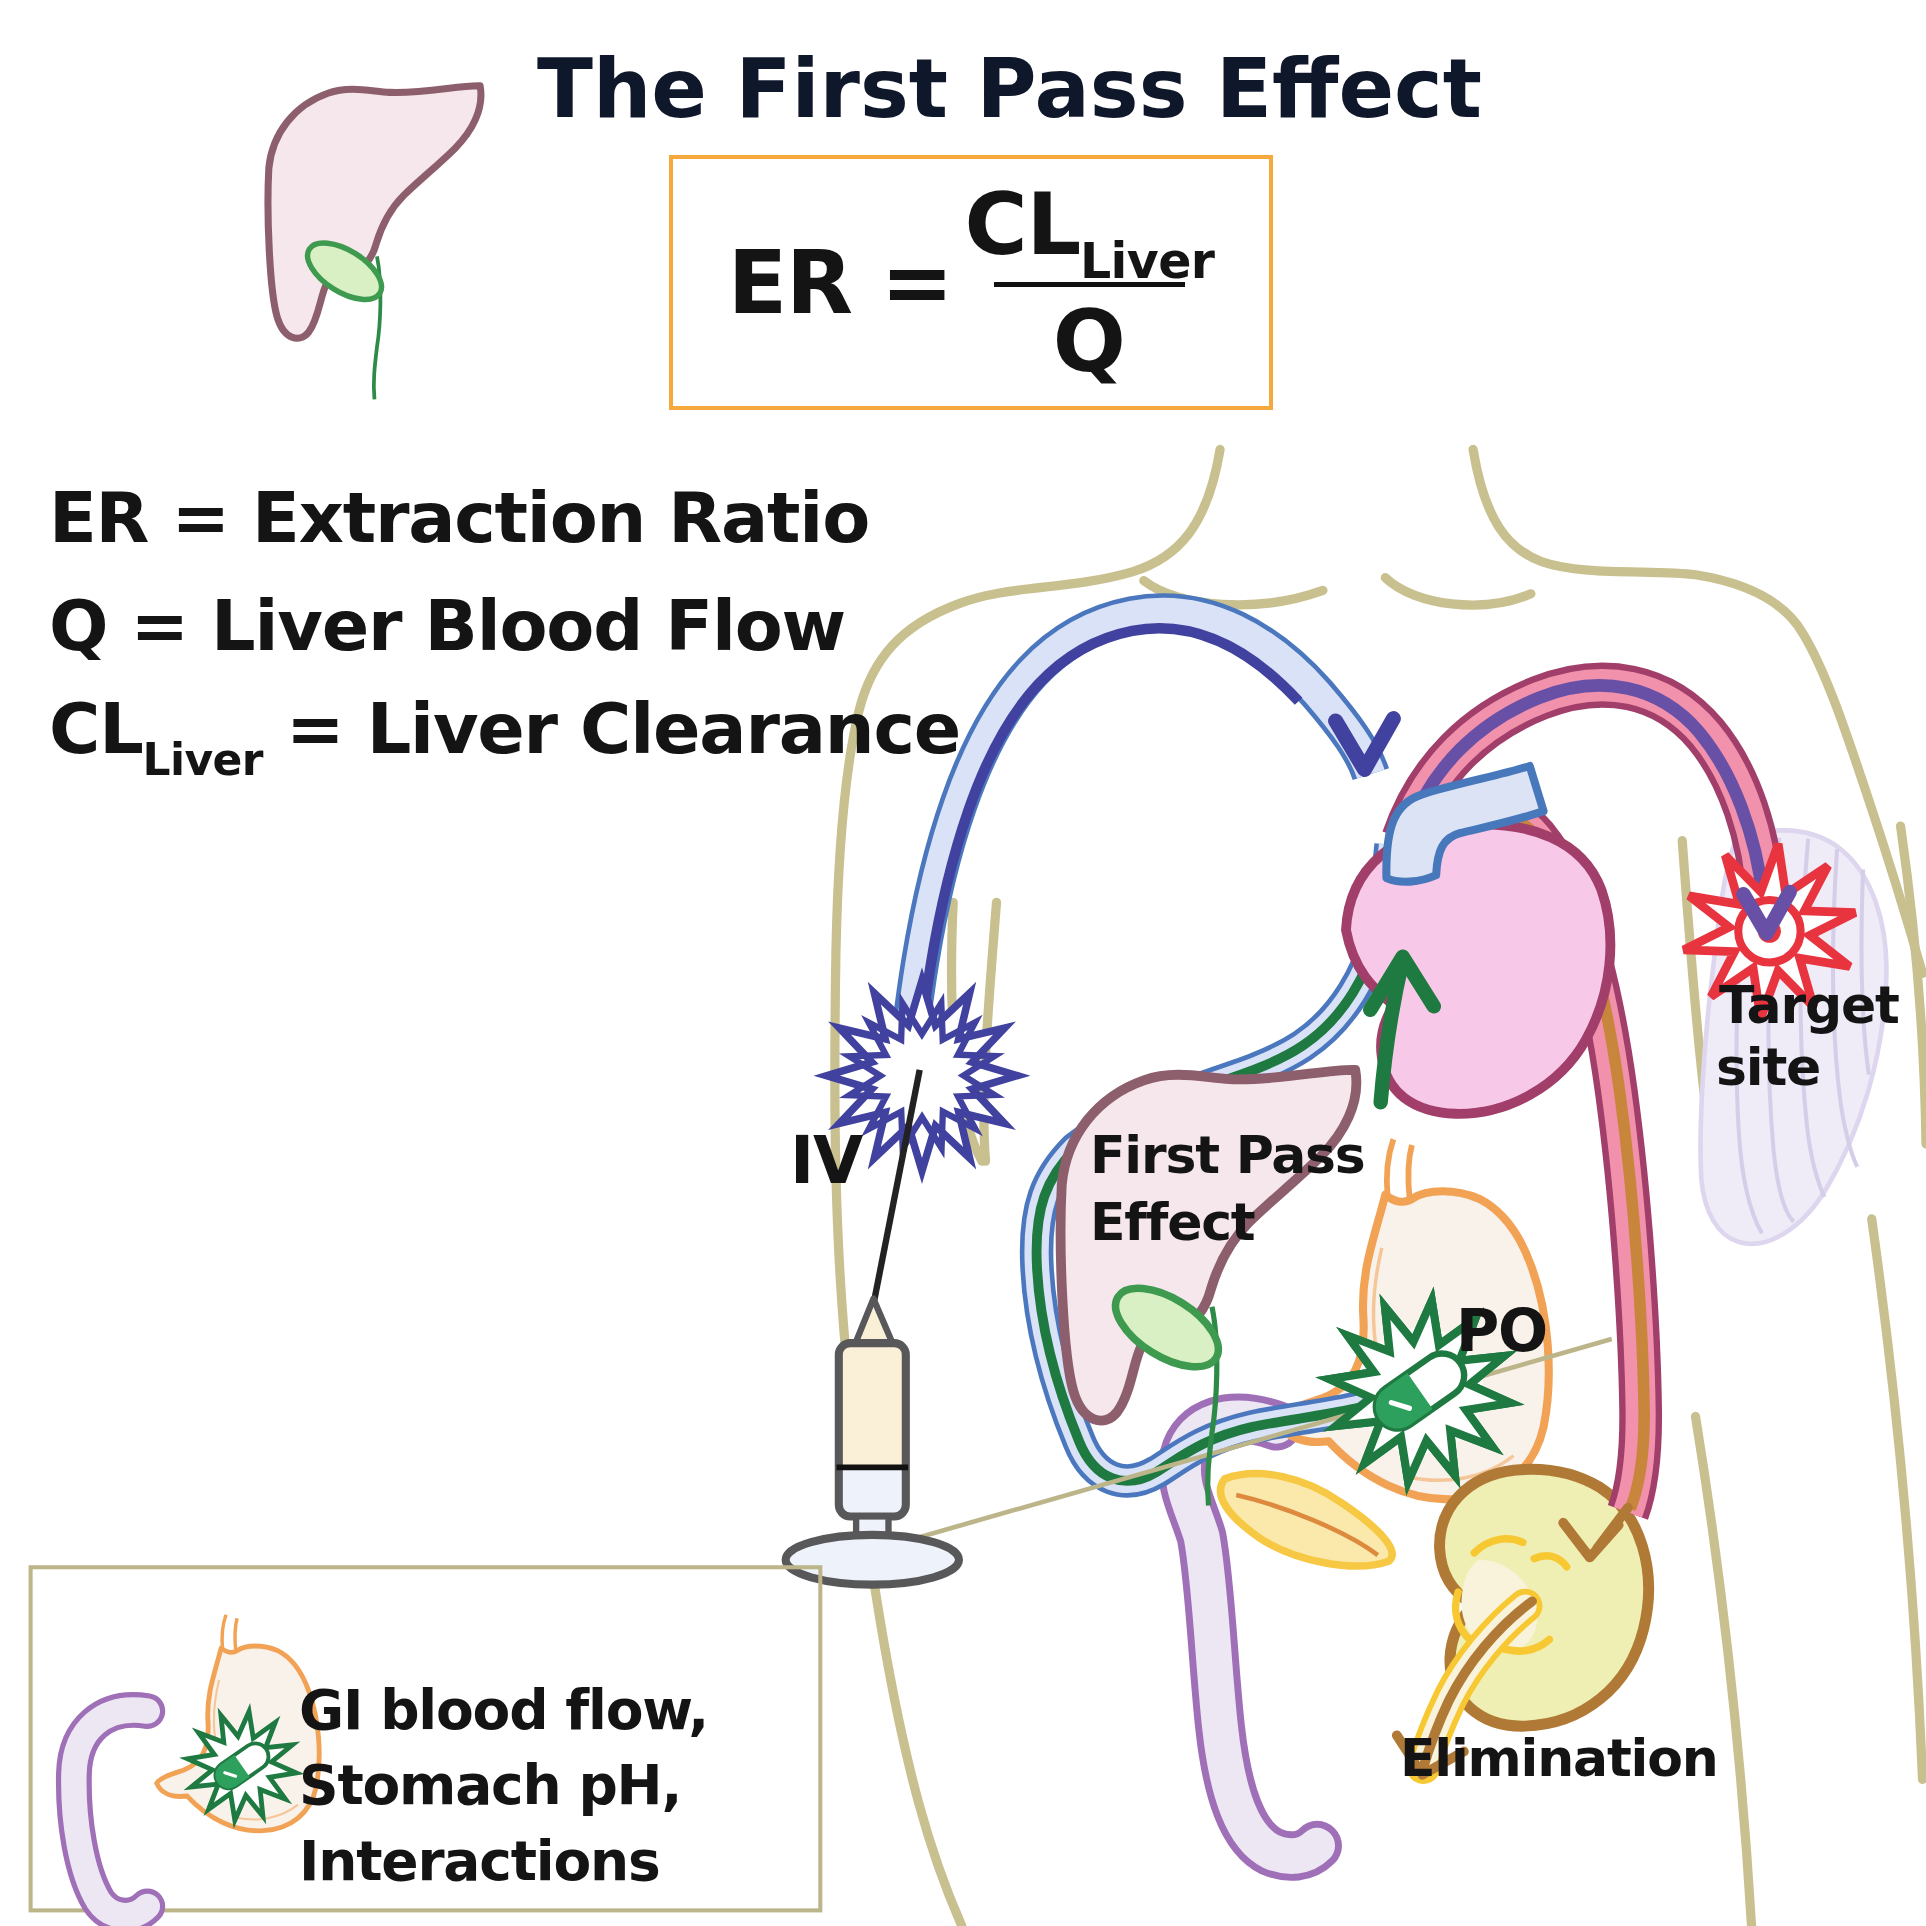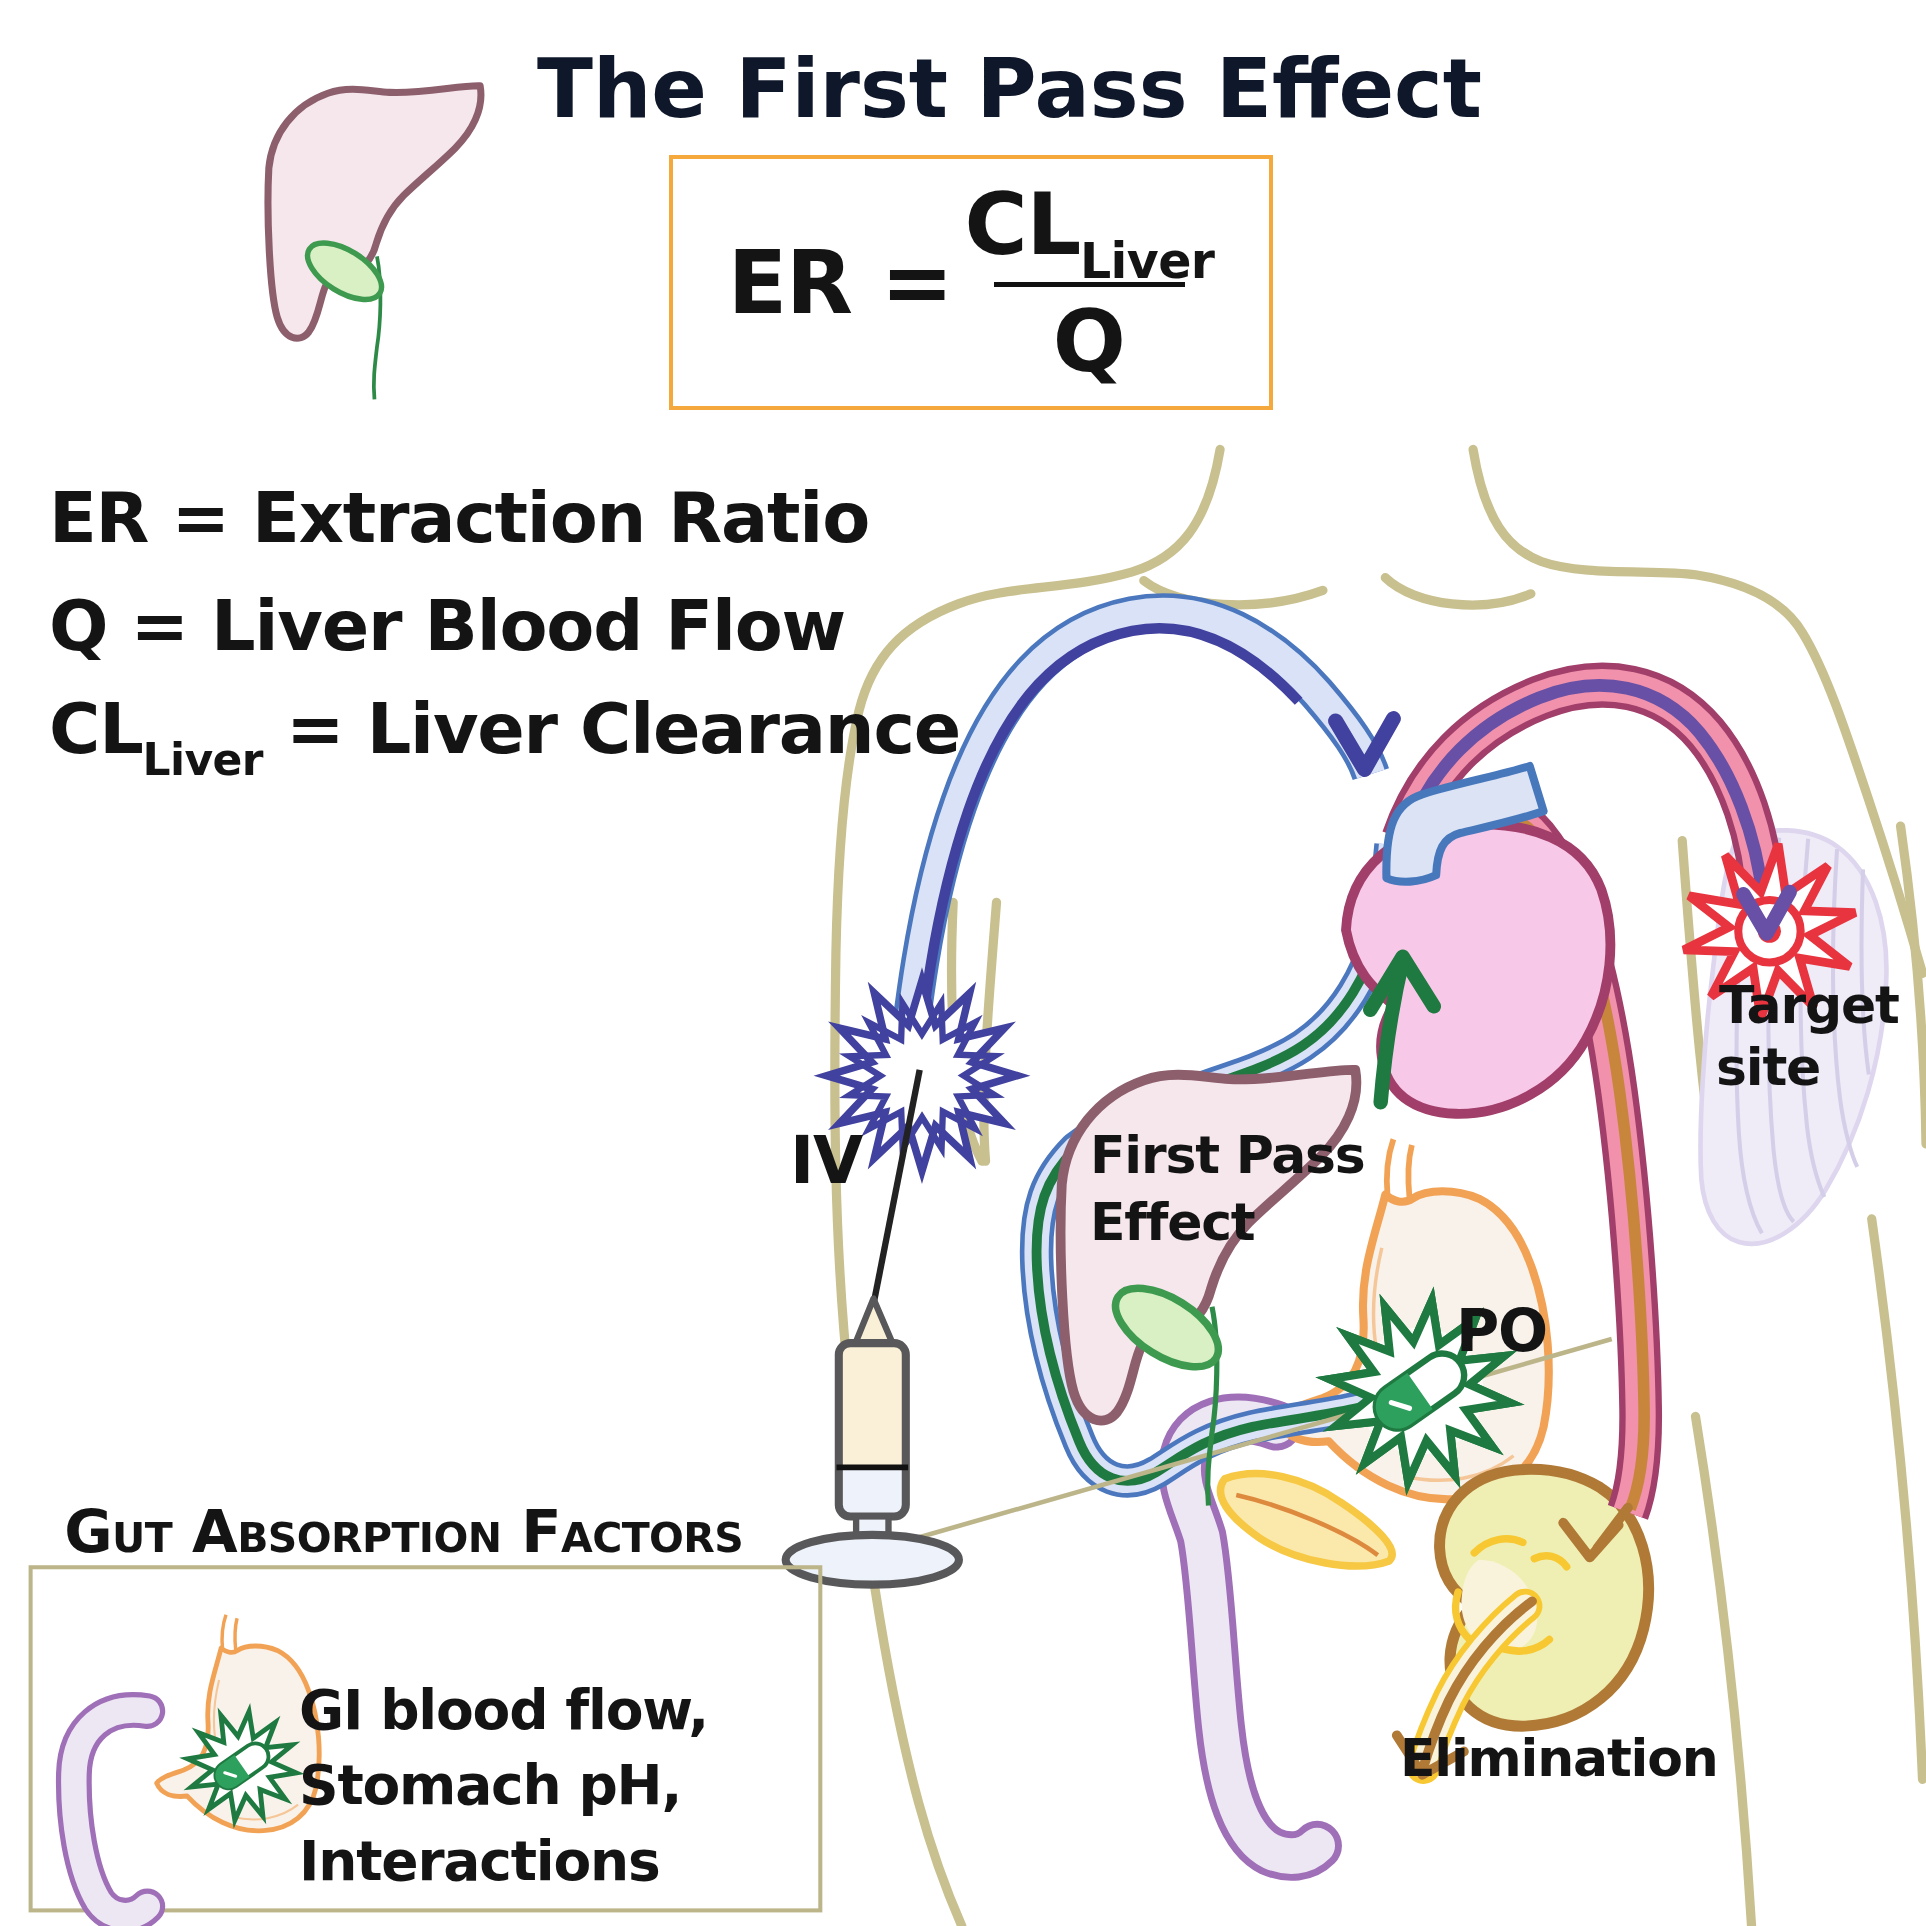--- a/index.html
+++ b/index.html
@@ -247,19 +247,18 @@
 <div class="lbl def" style="left:49px;top:693px;"><span>CL</span><span class="sub">Liver</span><span> </span><span>=  Liver Clearance</span></div>
 
 <div class="lbl" style="left:790px;top:1127px;font-size:65px;">IV</div>
 <div class="lbl organ" style="left:1090px;top:1128px;">First Pass</div>
 <div class="lbl organ" style="left:1090px;top:1195px;">Effect</div>
 <div class="lbl" style="left:1456px;top:1300px;font-size:59px;">PO</div>
 <div class="lbl organ" style="left:1719px;top:978px;">Target</div>
 <div class="lbl organ" style="left:1716px;top:1040px;">site</div>
 <div class="lbl organ" style="left:1400px;top:1731px;">Elimination</div>
 
-<div class="lbl gut-title" style="left:62px;top:1501px;">Gut Absorption Factors</div>
 <div class="lbl gut-item" style="left:299px;top:1682px;">GI blood flow,</div>
 <div class="lbl gut-item" style="left:299px;top:1757px;">Stomach pH,</div>
 <div class="lbl gut-item" style="left:299px;top:1833px;text-align:center;">Interactions</div>
 
 </div>
 
 
 </body></html>

